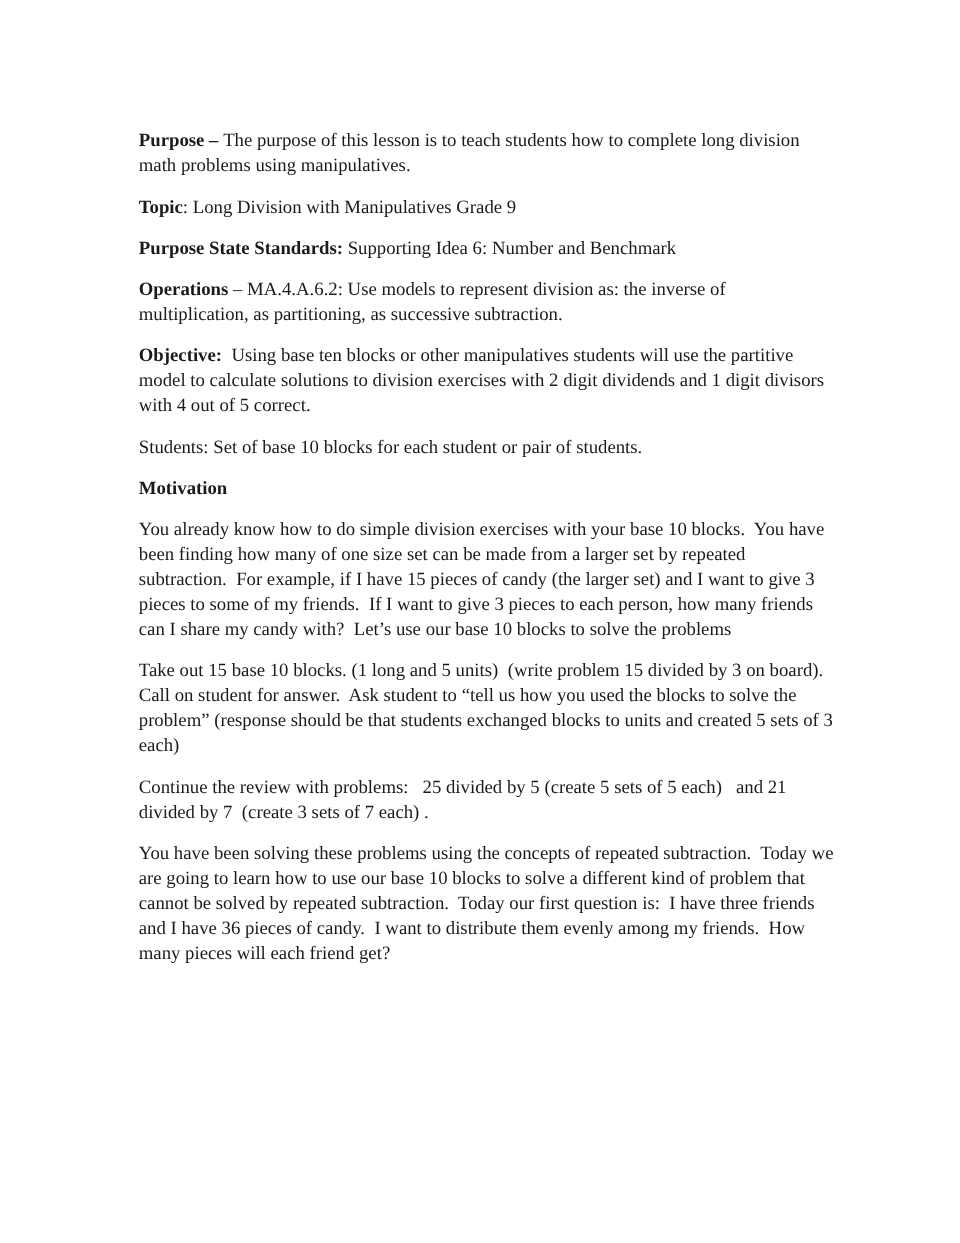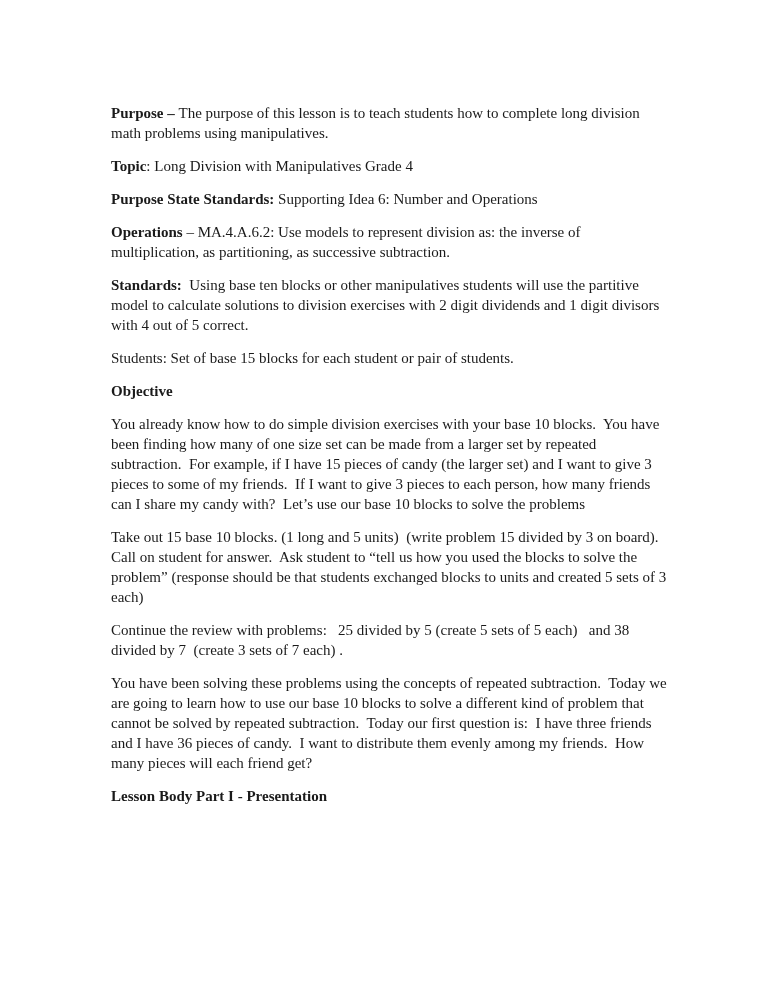--- a/index.html
+++ b/index.html
@@ -32,37 +32,36 @@
     font-weight: bold;
   }
 </style>
 </head>
 <body>
 
 <div class="page">
 
   <p class="para"><span class="b">Purpose – </span><span>The purpose of this lesson is to teach students how to complete long division math problems using manipulatives.</span></p>
 
-  <p class="para"><span class="b">Topic</span><span>: Long Division with Manipulatives Grade 4</span></p>
+  <p class="para"><span class="b">Topic</span><span>: Long Division with Manipulatives Grade 9</span></p>
 
-  <p class="para"><span class="b">Purpose State Standards:</span><span> Supporting Idea 6: Number and Operations</span></p>
+  <p class="para"><span class="b">Purpose State Standards:</span><span> Supporting Idea 6: Number and Benchmark</span></p>
 
   <p class="para"><span class="b">Operations</span><span> – MA.4.A.6.2: Use models to represent division as: the inverse of multiplication, as partitioning, as successive subtraction.</span></p>
 
-  <p class="para"><span class="b">Standards:</span><span>  Using base ten blocks or other manipulatives students will use the partitive model to calculate solutions to division exercises with 2 digit dividends and 1 digit divisors with 4 out of 5 correct.</span></p>
+  <p class="para"><span class="b">Objective:</span><span>  Using base ten blocks or other manipulatives students will use the partitive model to calculate solutions to division exercises with 2 digit dividends and 1 digit divisors with 4 out of 5 correct.</span></p>
 
-  <p class="para"><span>Students: Set of base 15 blocks for each student or pair of students.</span></p>
+  <p class="para"><span>Students: Set of base 10 blocks for each student or pair of students.</span></p>
 
 
-  <p class="para"><span class="b">Objective</span></p>
+  <p class="para"><span class="b">Motivation</span></p>
 
   <p class="para"><span>You already know how to do simple division exercises with your base 10 blocks.  You have been finding how many of one size set can be made from a larger set by repeated subtraction.  For example, if I have 15 pieces of candy (the larger set) and I want to give 3 pieces to some of my friends.  If I want to give 3 pieces to each person, how many friends can I share my candy with?  Let’s use our base 10 blocks to solve the problems</span></p>
 
   <p class="para"><span>Take out 15 base 10 blocks. (1 long and 5 units)  (write problem 15 divided by 3 on board). Call on student for answer.  Ask student to “tell us how you used the blocks to solve the problem” (response should be that students exchanged blocks to units and created 5 sets of 3 each)</span></p>
 
-  <p class="para"><span>Continue the review with problems:   25 divided by 5 (create 5 sets of 5 each)   and 38 divided by 7  (create 3 sets of 7 each) .</span></p>
+  <p class="para"><span>Continue the review with problems:   25 divided by 5 (create 5 sets of 5 each)   and 21 divided by 7  (create 3 sets of 7 each) .</span></p>
 
   <p class="para"><span>You have been solving these problems using the concepts of repeated subtraction.  Today we are going to learn how to use our base 10 blocks to solve a different kind of problem that cannot be solved by repeated subtraction.  Today our first question is:  I have three friends and I have 36 pieces of candy.  I want to distribute them evenly among my friends.  How many pieces will each friend get?</span></p>
 
-  <p class="para"><span class="b">Lesson Body Part I - Presentation</span></p>
 
 
 </div>
 
 </body></html>

